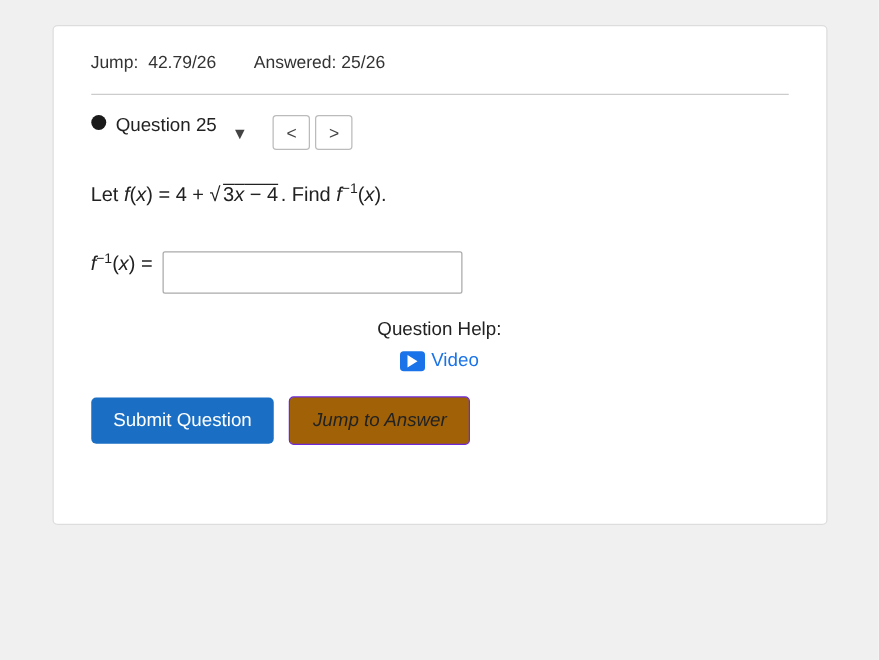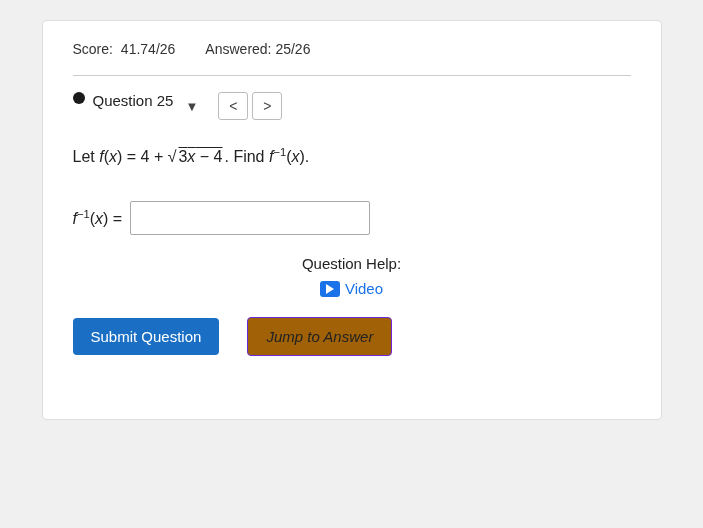--- a/index.html
+++ b/index.html
@@ -94,21 +94,20 @@
 
     .question-text {
       font-size: 16px;
       color: #222;
       margin-bottom: 32px;
       line-height: 1.5;
     }
 
     .answer-row {
       display: flex;
-      align-items: center;
       gap: 8px;
       margin-bottom: 20px;
     }
 
     .answer-label {
       font-size: 16px;
       color: #222;
       white-space: nowrap;
     }
 
@@ -158,21 +157,21 @@
       height: 0;
       border-top: 5px solid transparent;
       border-bottom: 5px solid transparent;
       border-left: 8px solid white;
       margin-left: 1px;
     }
 
     .buttons-row {
       display: flex;
       align-items: center;
-      gap: 28px;
+      gap: 12px;
     }
 
     .submit-btn {
       background-color: #1a6fc4;
       color: #fff;
       border: none;
       border-radius: 4px;
       padding: 10px 18px;
       font-size: 15px;
       cursor: pointer;
@@ -195,22 +194,22 @@
       vertical-align: super;
     }
   </style>
 </head>
 <body>
 
 <div class="main-container">
 
   <div class="score-bar">
     <span>
-      <span>Score:</span>
-      <span style="margin-left:4px;">41.74/26</span>
+      <span>Jump:</span>
+      <span style="margin-left:4px;">42.79/26</span>
     </span>
     <span>
       <span>Answered:</span>
       <span style="margin-left:0;">25/26</span>
     </span>
   </div>
 
   <hr class="divider">
 
   <div class="question-selector">

